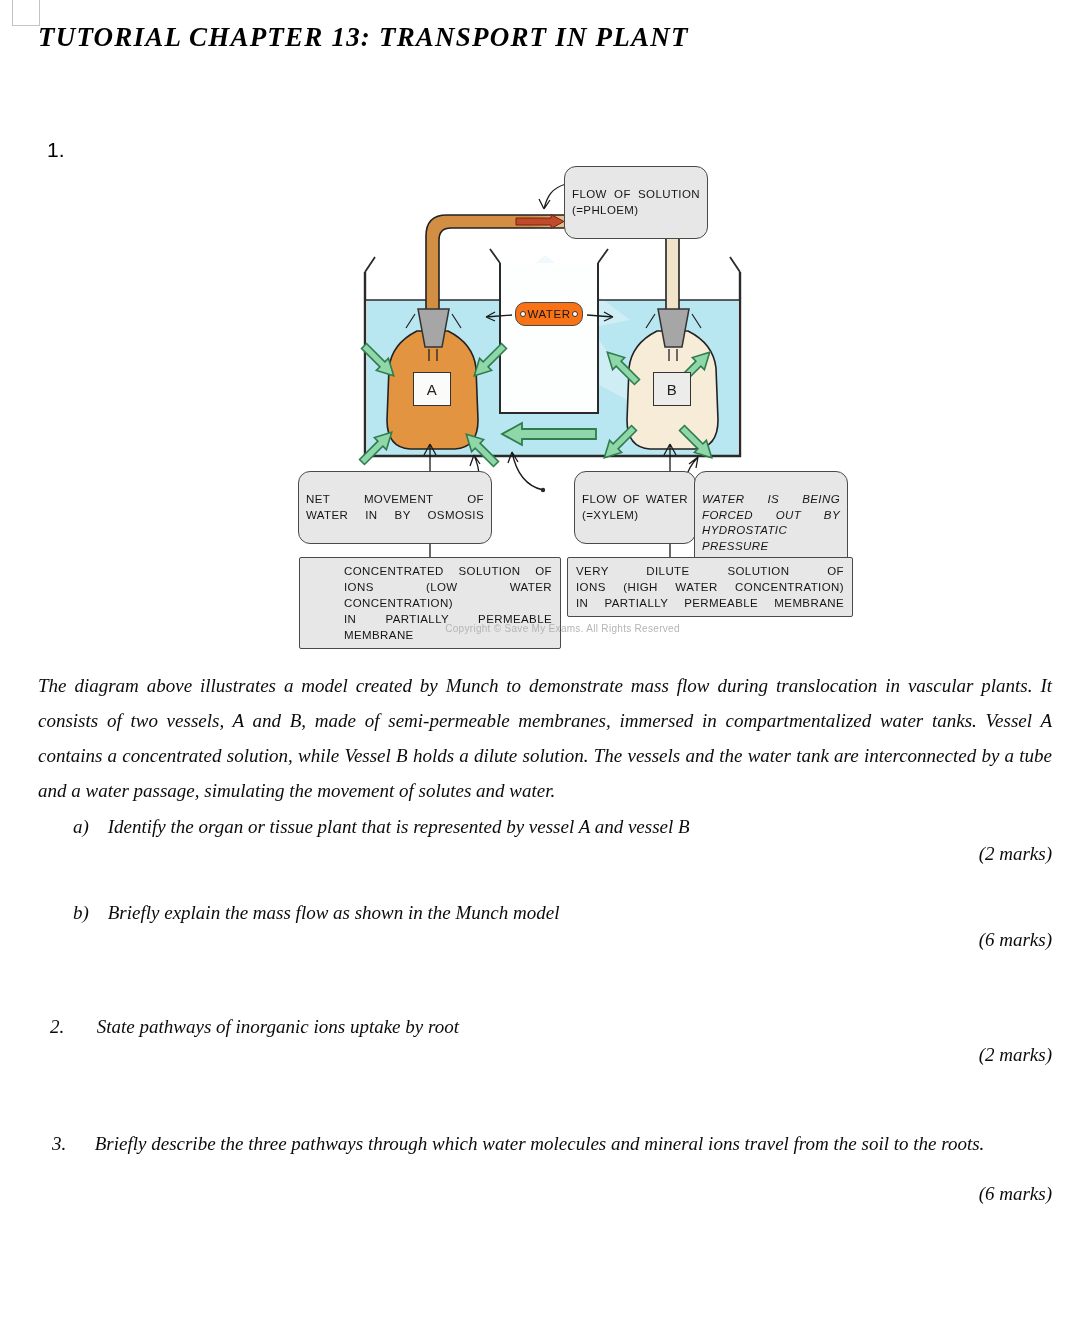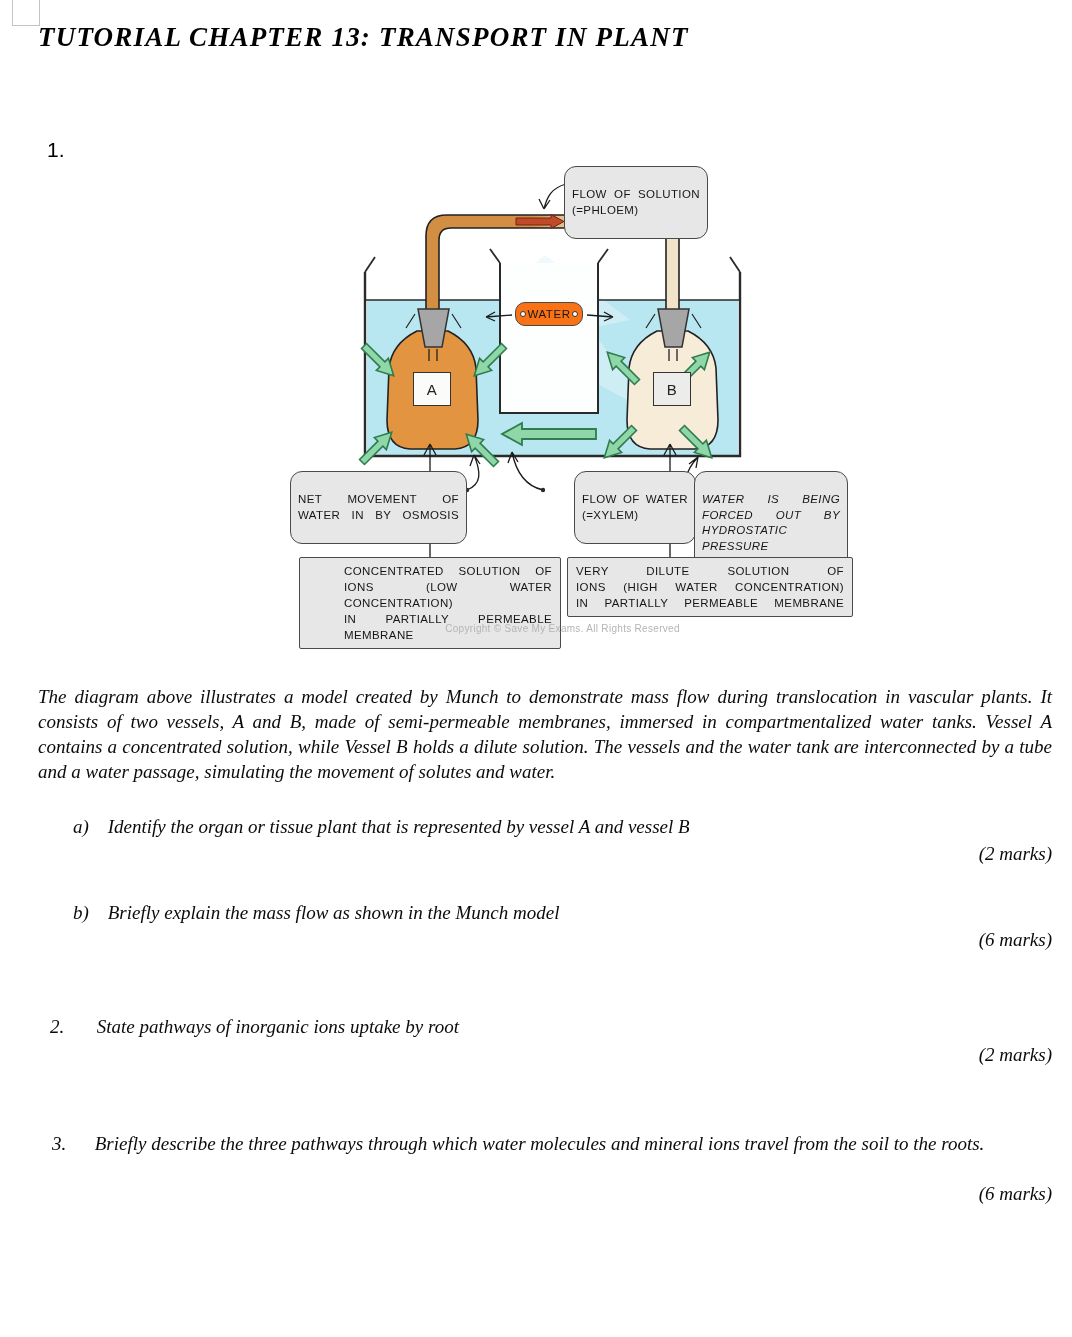--- a/index.html
+++ b/index.html
@@ -41,21 +41,21 @@
   .tagB{left:653px;top:372px;background:#ececea;}
   .copyright{
     left:290px;top:623px;width:545px;text-align:center;
     font-size:10px;color:#b5b5b5;letter-spacing:.3px;
   }
   
   .script{
     font-family:"Liberation Serif",serif;font-style:italic;
     font-size:19px;color:#0b0b0b;
   }
-  .intro{left:38px;top:668px;width:1014px;line-height:25px;text-align:justify;margin-top:16px;}
+  .intro{left:38px;top:668px;width:1014px;line-height:35px;text-align:justify;}
   .q-sub-label{width:30px;display:inline-block;}
   .marksline{right:20px;text-align:right;}
 </style>
 </head>
 <body>
 
 <div class="abs corner-box"></div>
 
 <div class="abs title">TUTORIAL CHAPTER 13: TRANSPORT IN PLANT</div>
 
@@ -151,21 +151,21 @@
 
 <div class="abs water-pill">
   <span class="pill-dot"></span>
   <span>WATER</span>
   <span class="pill-dot"></span>
 </div>
 
 <div class="abs vessel-tag tagA">A</div>
 <div class="abs vessel-tag tagB">B</div>
 
-<div class="abs dlabel" style="left:290px;top:471px;width:177px;">
+<div class="abs dlabel" style="left:298px;top:471px;width:194px;">
   <div class="jline">NET MOVEMENT OF</div>
   <div class="jline">WATER IN BY OSMOSIS</div>
 </div>
 
 <div class="abs dlabel" style="left:574px;top:471px;width:122px;">
   <div class="jline">FLOW OF WATER</div>
   <div>(=XYLEM)</div>
 </div>
 
 <div class="abs dlabel" style="left:694px;top:471px;width:154px;font-style:italic;">

